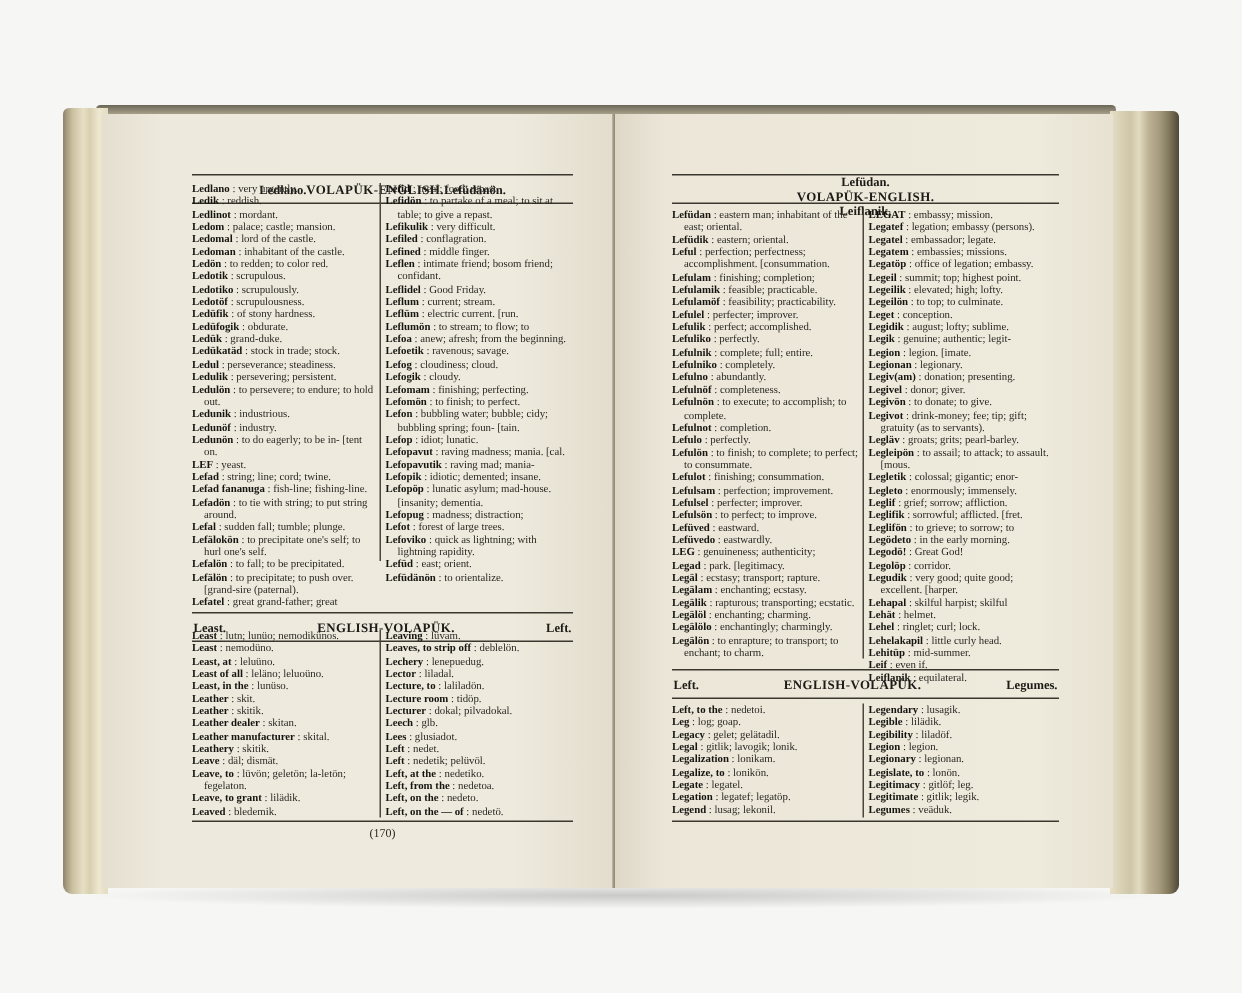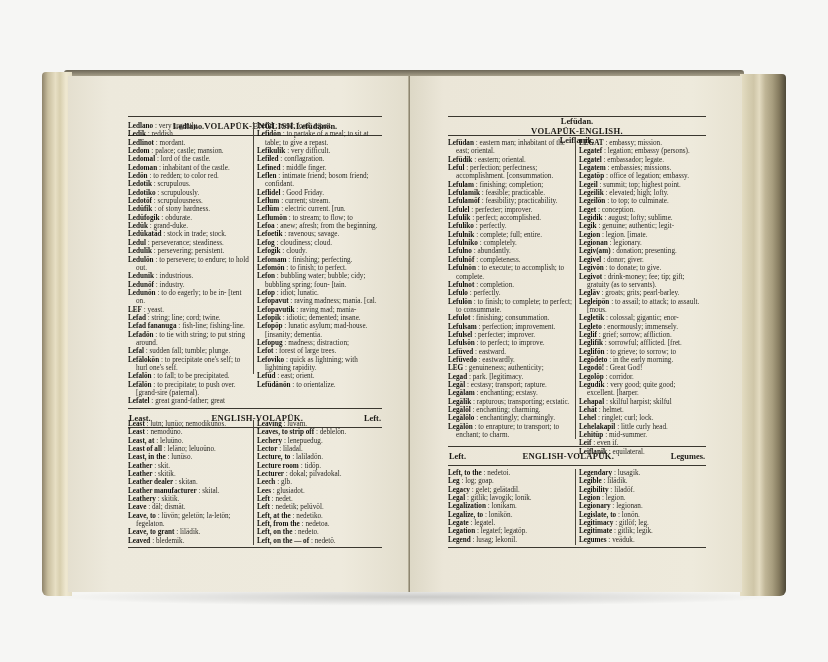--- a/index.html
+++ b/index.html
@@ -160,20 +160,21 @@
             <div class="entry"><b>Lees</b> : <span>glusiadot.</span></div>
             <div class="entry"><b>Left</b> : <span>nedet.</span></div>
             <div class="entry"><b>Left</b> : <span>nedetik; pelüvöl.</span></div>
             <div class="entry"><b>Left, at the</b> : <span>nedetiko.</span></div>
             <div class="entry"><b>Left, from the</b> : <span>nedetoa.</span></div>
             <div class="entry"><b>Left, on the</b> : <span>nedeto.</span></div>
             <div class="entry"><b>Left, on the — of</b> : <span>nedetö.</span></div>
           </div>
       </div>
       <div class="rule" style="top:431px;"></div>
+      <div class="pnum" style="top:435px;">(170)</div>
     </div>
   </div>
 
   <div class="gutter"></div>
 
   <div class="page right">
     <div class="block" style="left:38px; top:40px; width:258px; height:480px;">
       <div class="hdr" style="top:0;flex-direction:column;">
         <span class="guide">Lefüdan.</span>
         <span class="center">VOLAPÜK-ENGLISH.</span>

